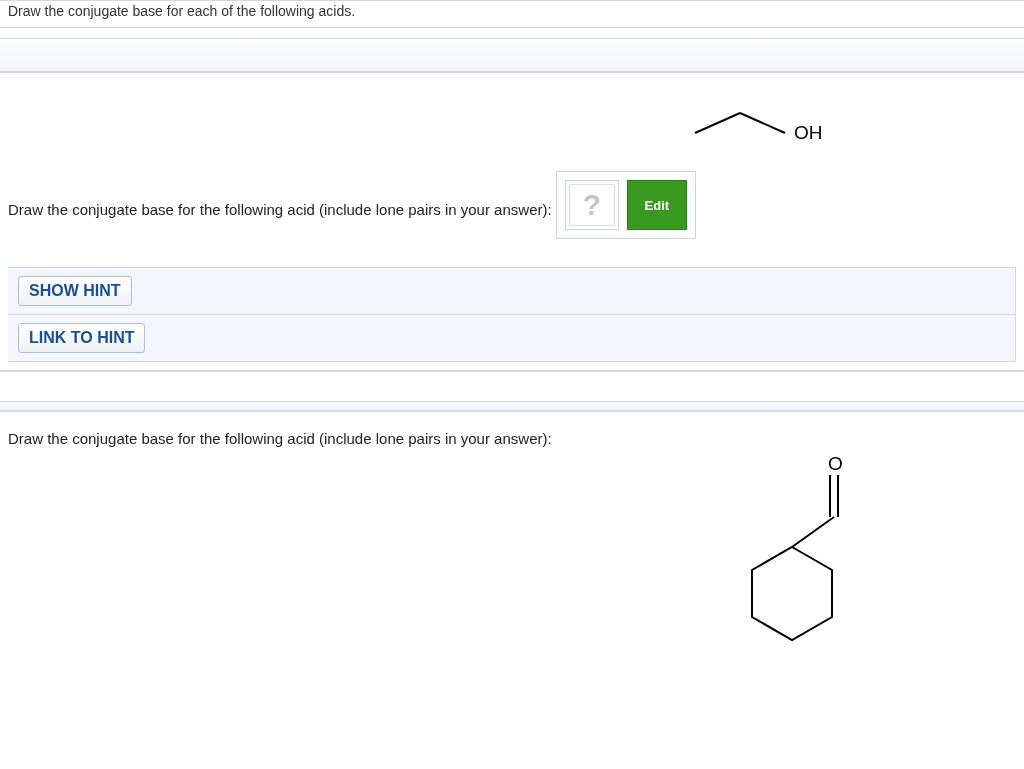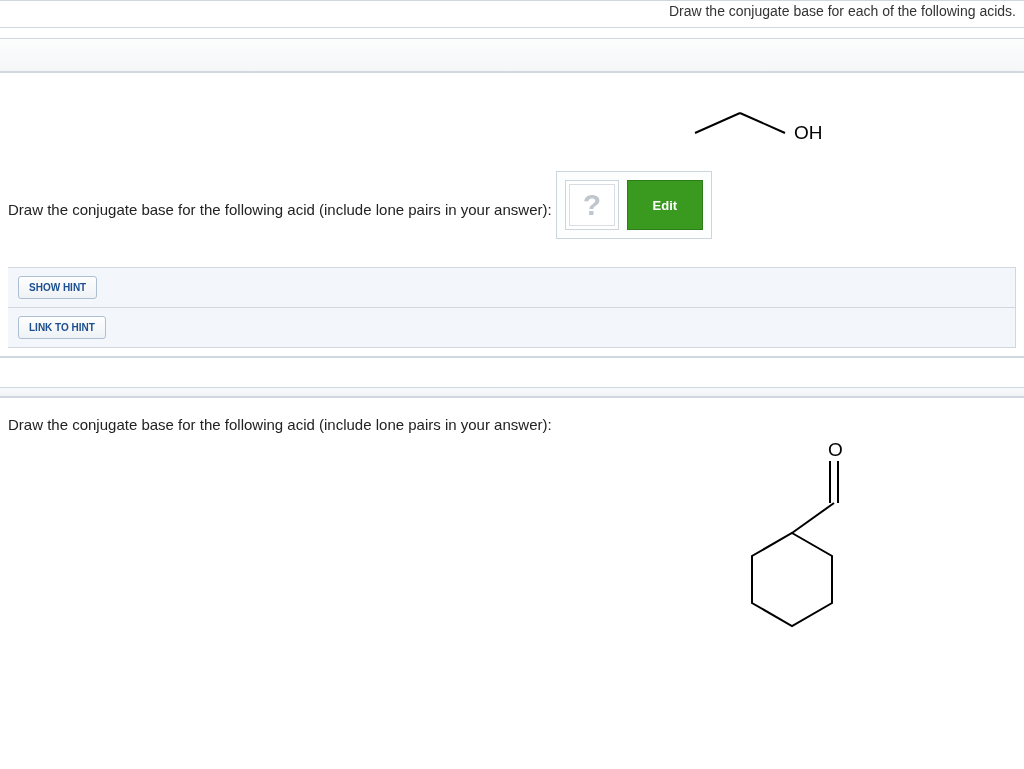--- a/index.html
+++ b/index.html
@@ -10,21 +10,20 @@
     font-size: 14px;
     color: #333;
     background: #fff;
     width: 1024px;
   }
   .header-bar {
     border-top: 1px solid #d0d7de;
     border-bottom: 1px solid #d0d7de;
     padding: 2px 8px 8px 8px;
     background: #fff;
-    text-align: right;
   }
   .spacer-bar {
     height: 34px;
     border-top: 1px solid #d0d7de;
     border-bottom: 1px solid #d0d7de;
     background: linear-gradient(#fdfdfd, #f4f6f8);
     margin-top: 10px;
   }
   .question-block {
     border-top: 1px solid #d0d7de;
@@ -68,21 +67,21 @@
     height: 100%;
     border: 1px solid #d8dee4;
     display: flex;
     align-items: center;
     justify-content: center;
     font-size: 30px;
     font-weight: bold;
     color: #bfc6cd;
   }
   .edit-btn {
-    width: 76px;
+    width: 60px;
     height: 50px;
     background: #3a9a1f;
     border: 1px solid #2e7d18;
     color: #fff;
     font-weight: bold;
     font-size: 13px;
     display: flex;
     align-items: center;
     justify-content: center;
     cursor: pointer;
@@ -98,21 +97,21 @@
     padding: 8px 10px;
     border-bottom: 1px solid #d0d7de;
   }
   .hint-row:last-child { border-bottom: none; }
   .small-btn {
     display: inline-block;
     border: 1px solid #aebfd4;
     background: linear-gradient(#fefefe, #eef2f6);
     border-radius: 3px;
     padding: 5px 10px;
-    font-size: 10px;
+    font-size: 16px;
     font-weight: bold;
     color: #1b4f8f;
     cursor: pointer;
     font-family: inherit;
   }
   .spacer-after {
     height: 30px;
     border-top: 1px solid #d0d7de;
     background: #fff;
   }

